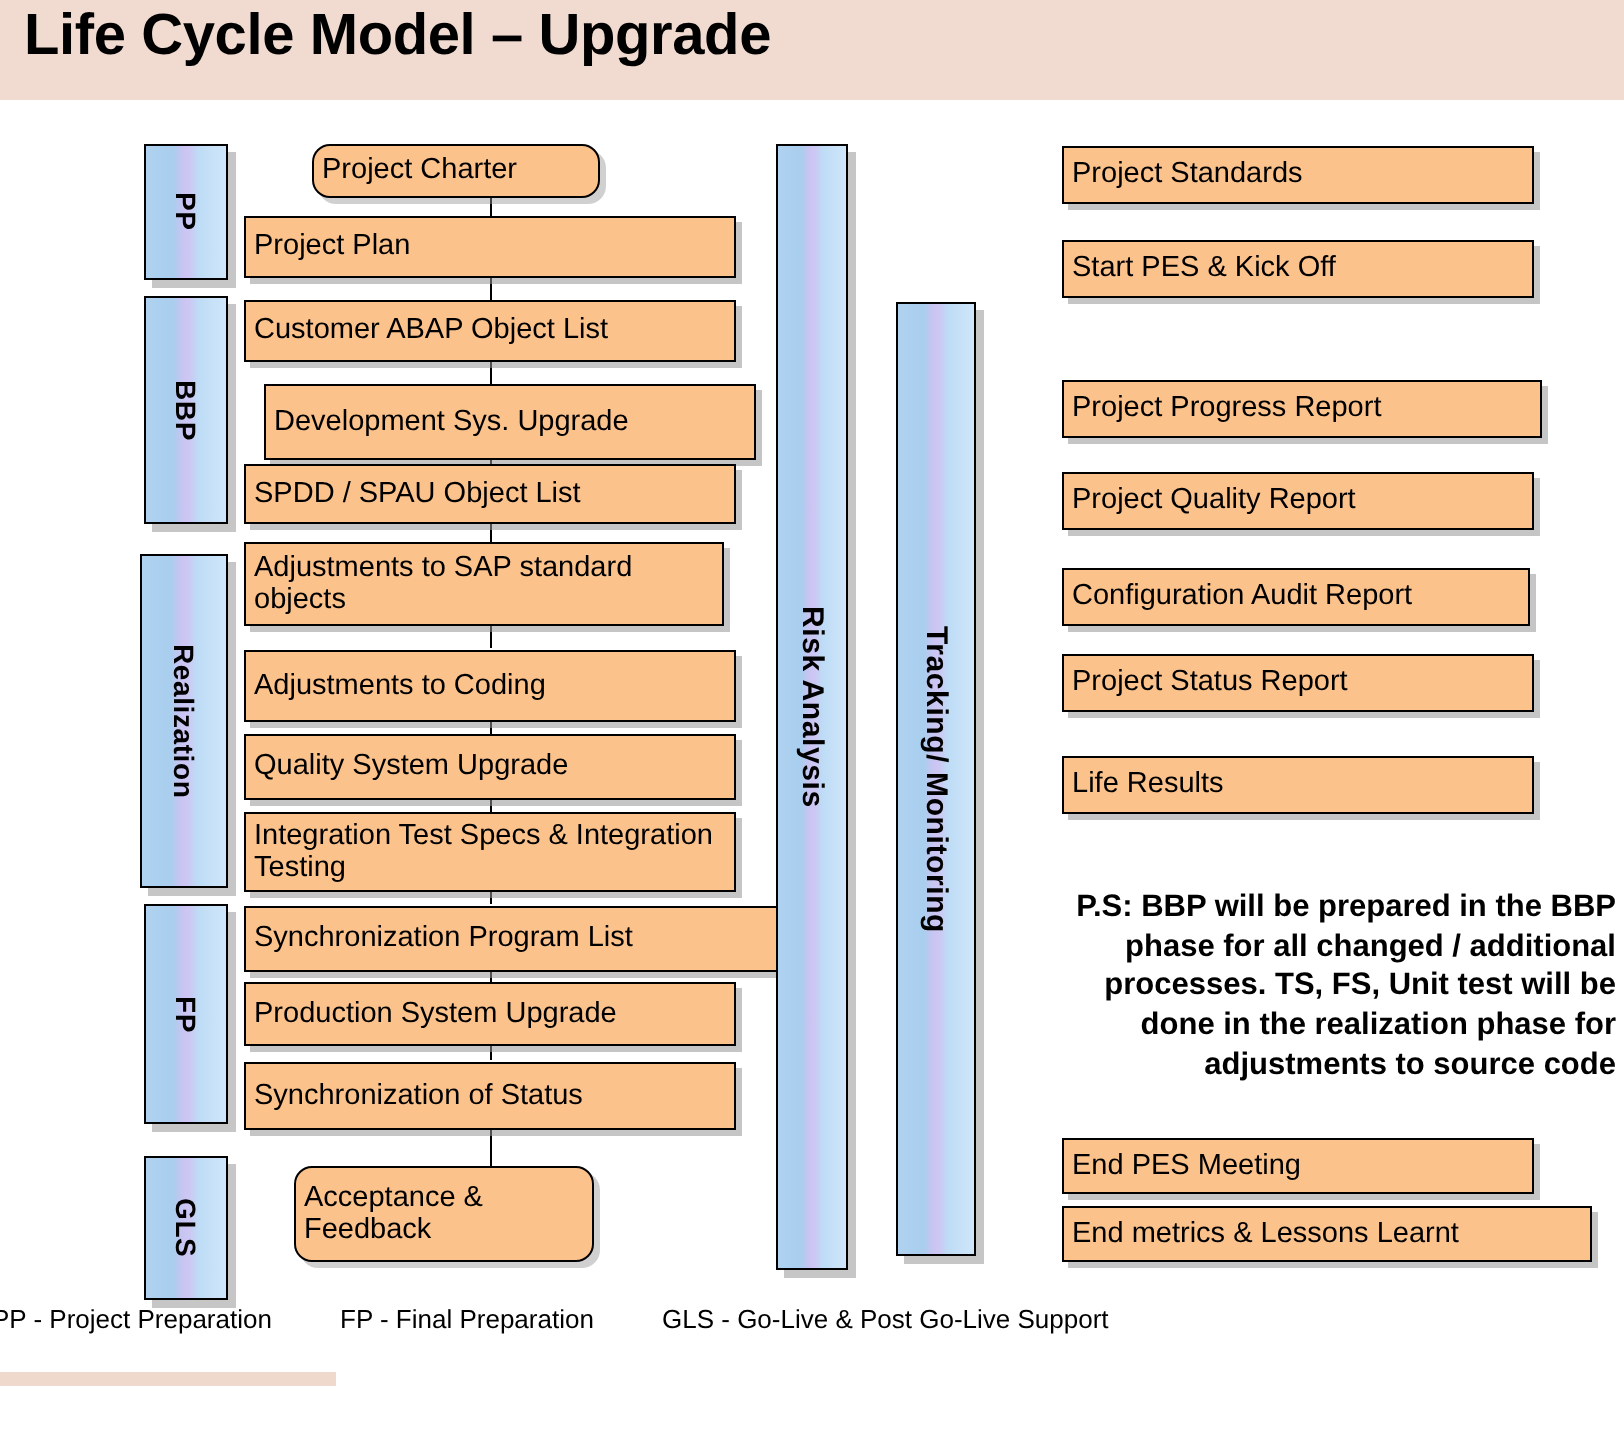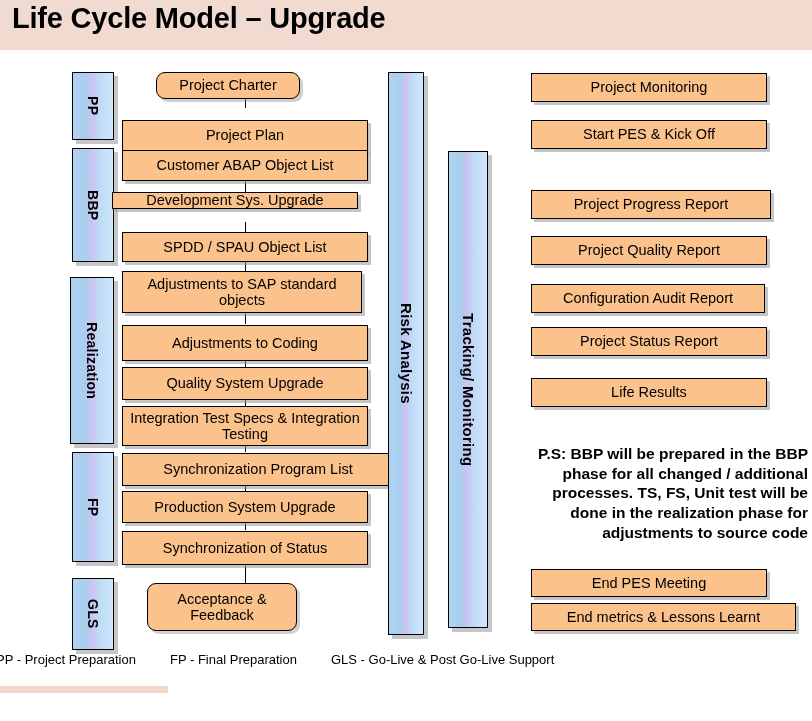--- a/index.html
+++ b/index.html
@@ -20,21 +20,21 @@
     letter-spacing:-0.2px;white-space:nowrap;
   }
 
   
   .pbox{
     position:absolute;box-sizing:border-box;
     background:#FCC28C;
     border:1px solid #000000;
     color:#000000;font-size:14.5px;
     display:flex;align-items:center;justify-content:center;
-    text-align:center;line-height:1.12;
+    line-height:1.12;
     box-shadow:3px 3px 0 0 rgba(150,150,150,.55);
     padding:0 4px;
   }
   .pbox.round{border-radius:9px;box-shadow:3px 3px 0 0 rgba(150,150,150,.45);}
   .pbox .tx{display:block;width:100%;}
 
   
   .conn{
     position:absolute;width:1px;background:#000000;left:245px;
   }
@@ -111,27 +111,27 @@
 <div class="conn" style="top:361px;height:7px;"></div>
 <div class="conn" style="top:400px;height:7px;"></div>
 <div class="conn" style="top:446px;height:6px;"></div>
 <div class="conn" style="top:486px;height:5px;"></div>
 <div class="conn" style="top:523px;height:7px;"></div>
 <div class="conn" style="top:565px;height:19px;"></div>
 
 <div class="pbox round" style="left:156px;top:72px;width:144px;height:27px;">
   <span class="tx">Project Charter</span>
 </div>
-<div class="pbox" style="left:122px;top:120px;width:246px;height:31px;">
+<div class="pbox" style="left:122px;top:108px;width:246px;height:31px;">
   <span class="tx">Project Plan</span>
 </div>
 <div class="pbox" style="left:122px;top:150px;width:246px;height:31px;">
   <span class="tx">Customer ABAP Object List</span>
 </div>
-<div class="pbox" style="left:112px;top:192px;width:246px;height:17px;">
+<div class="pbox" style="left:132px;top:192px;width:246px;height:38px;">
   <span class="tx">Development Sys. Upgrade</span>
 </div>
 <div class="pbox" style="left:122px;top:232px;width:246px;height:30px;">
   <span class="tx">SPDD / SPAU Object List</span>
 </div>
 <div class="pbox" style="left:122px;top:271px;width:240px;height:42px;">
   <span class="tx">Adjustments to SAP standard objects</span>
 </div>
 <div class="pbox" style="left:122px;top:325px;width:246px;height:36px;">
   <span class="tx">Adjustments to Coding</span>
@@ -156,21 +156,21 @@
 </div>
 
 <div class="bluebar lane" style="left:388px;top:72px;width:36px;height:563px;">
   <span class="vtx">Risk Analysis</span>
 </div>
 <div class="bluebar lane" style="left:448px;top:151px;width:40px;height:477px;">
   <span class="vtx">Tracking/ Monitoring</span>
 </div>
 
 <div class="pbox" style="left:531px;top:73px;width:236px;height:29px;">
-  <span class="tx">Project Monitoring</span>
+  <span class="tx">Project Standards</span>
 </div>
 <div class="pbox" style="left:531px;top:120px;width:236px;height:29px;">
   <span class="tx">Start PES &amp; Kick Off</span>
 </div>
 <div class="pbox" style="left:531px;top:190px;width:240px;height:29px;">
   <span class="tx">Project Progress Report</span>
 </div>
 <div class="pbox" style="left:531px;top:236px;width:236px;height:29px;">
   <span class="tx">Project Quality Report</span>
 </div>

